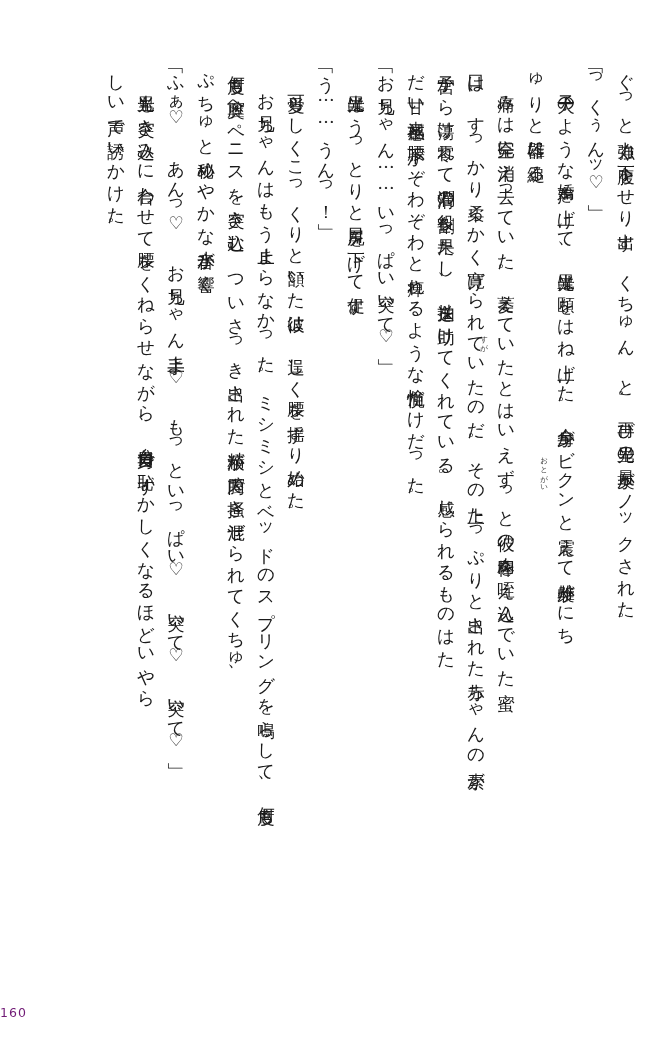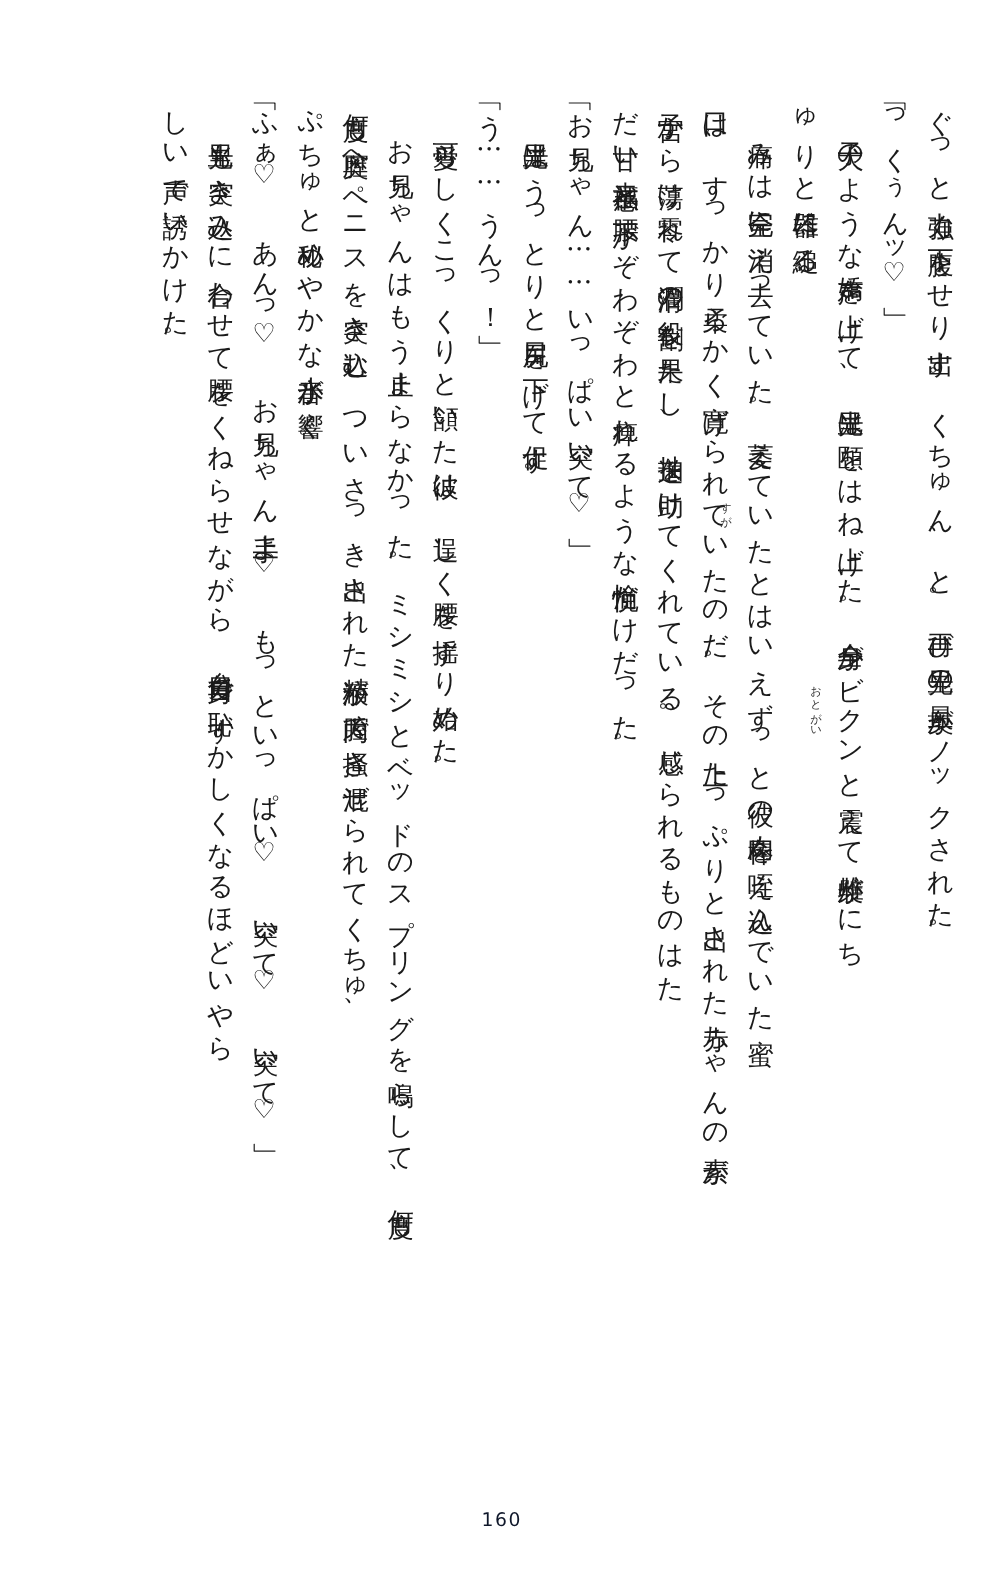--- a/index.html
+++ b/index.html
@@ -48,24 +48,24 @@
     font-family: "DejaVu Serif", "Liberation Serif", serif;
     font-weight: 500;
     box-sizing: border-box;
     padding-top: 0px;
   }
   .page-number {
     position: absolute;
     left: 0;
     right: 0;
     bottom: 30px;
-    text-align: center;
+    text-align: left;
     font-size: 12.5px;
     font-family: "DejaVu Sans", "Liberation Sans", sans-serif;
-    color: #0f172a;
+    color: #701a75;
     letter-spacing: 1px;
   }
   
   .ruby {
     position: absolute;
     writing-mode: vertical-rl;
     text-orientation: upright;
     font-size: 7.5px;
     letter-spacing: 0.5px;
     line-height: 1;

